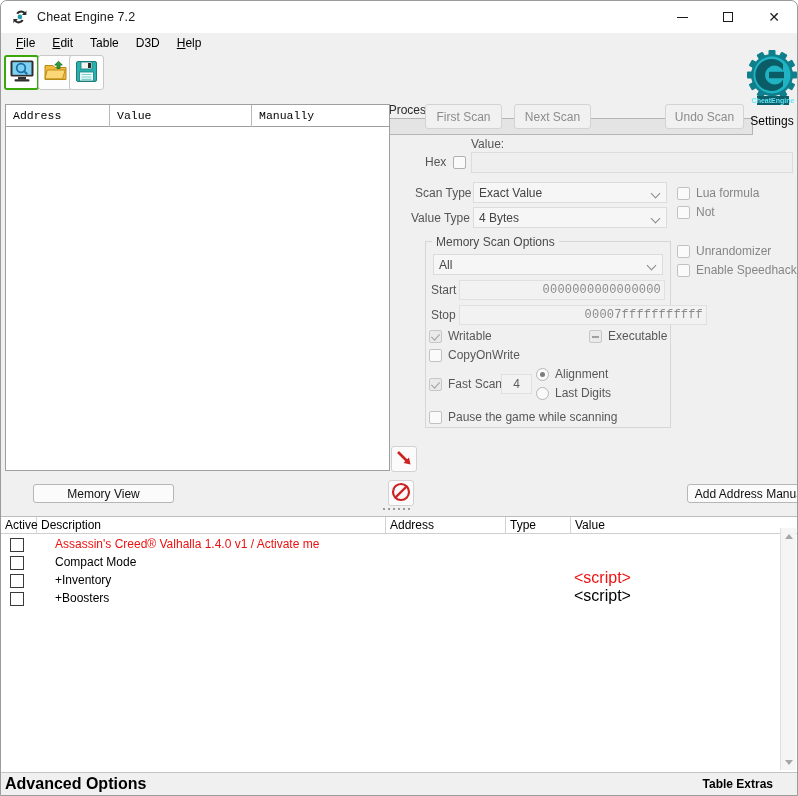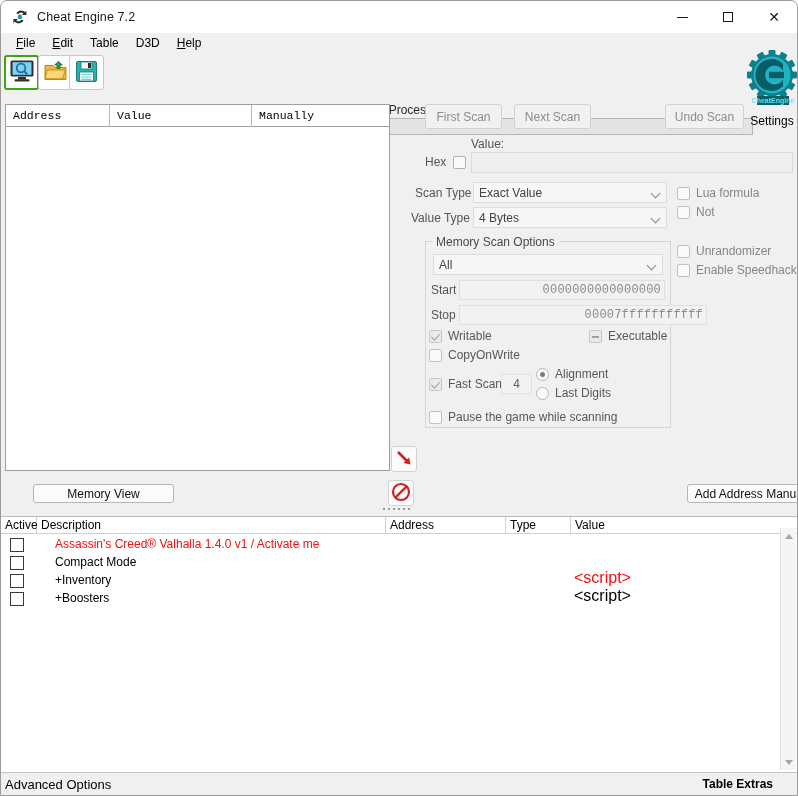--- a/index.html
+++ b/index.html
@@ -441,21 +441,21 @@
   
   .statusbar {
     position: absolute; left: 0; bottom: 0;
     width: 796px; height: 23px;
     background: #f0f0f0;
     border-top: 1px solid #c4c4c4;
     display: flex; align-items: center;
   }
   .sb-left {
     position: absolute; left: 4px;
-    font-size: 13px; color: #000;
+    font-size: 16px; color: #000; font-weight: bold;
   }
   .sb-right {
     position: absolute; right: 24px;
     font-size: 12px; color: #000;
     font-weight: bold;
   }
 </style>
 </head>
 <body>
 

